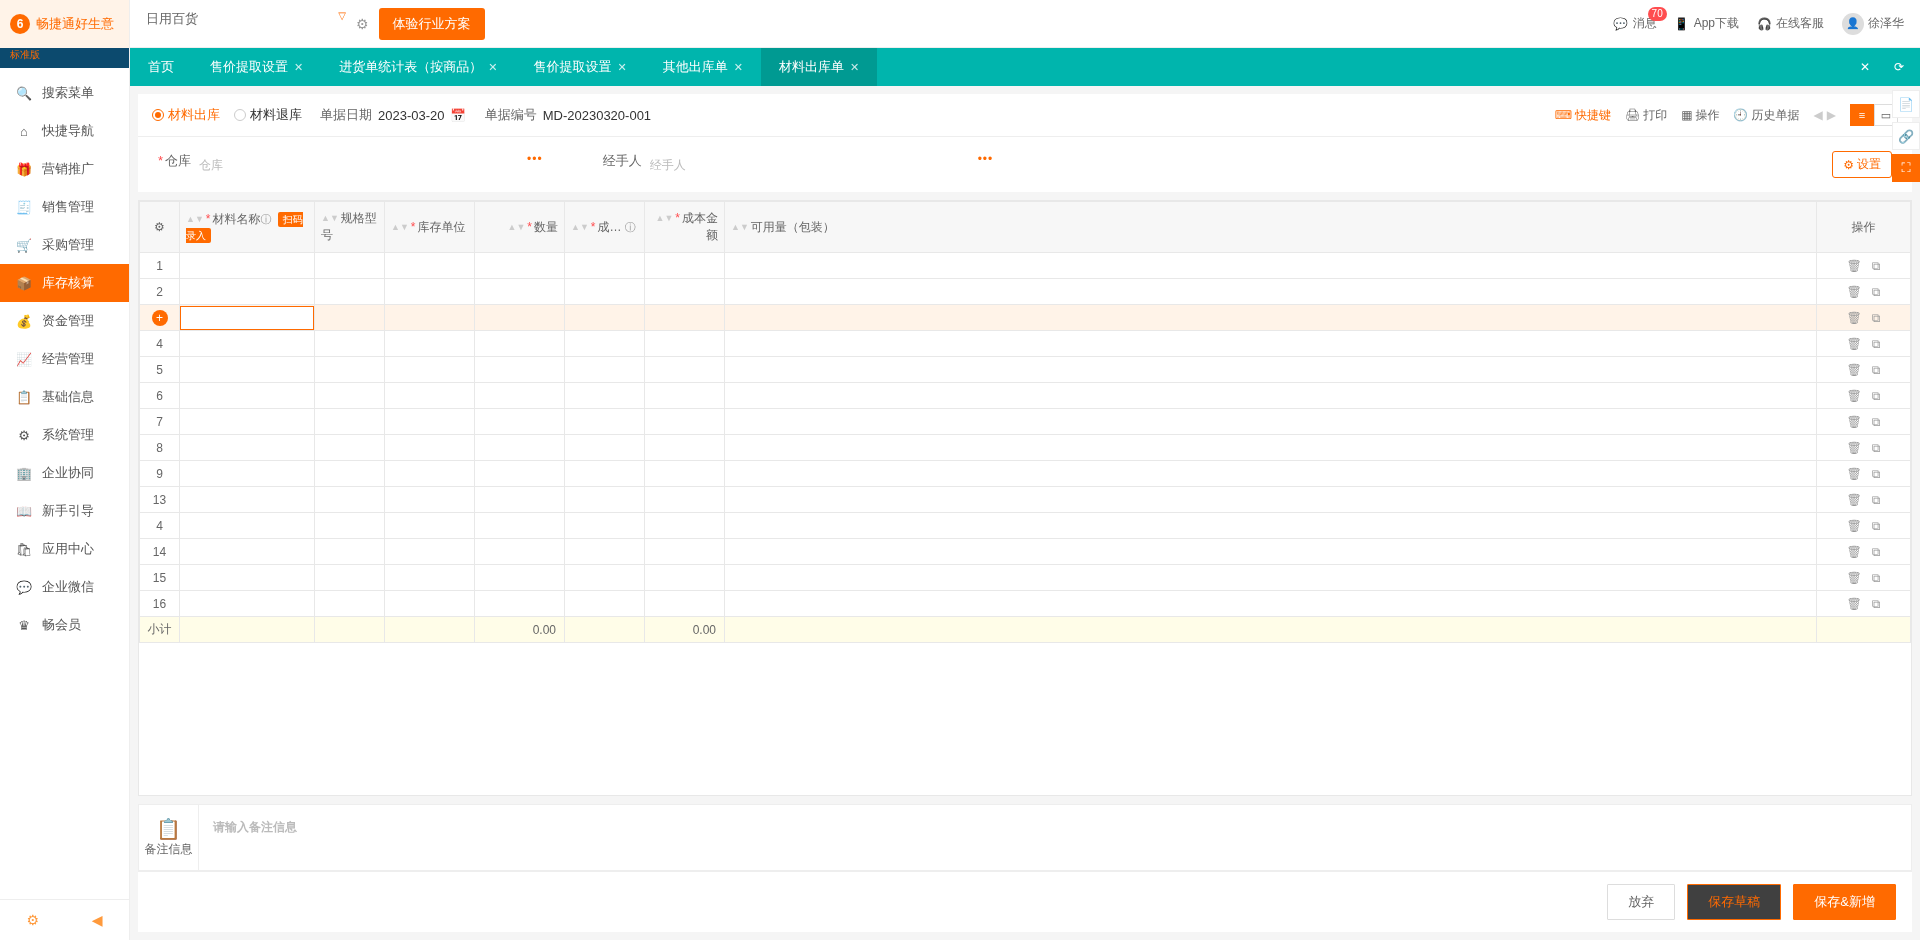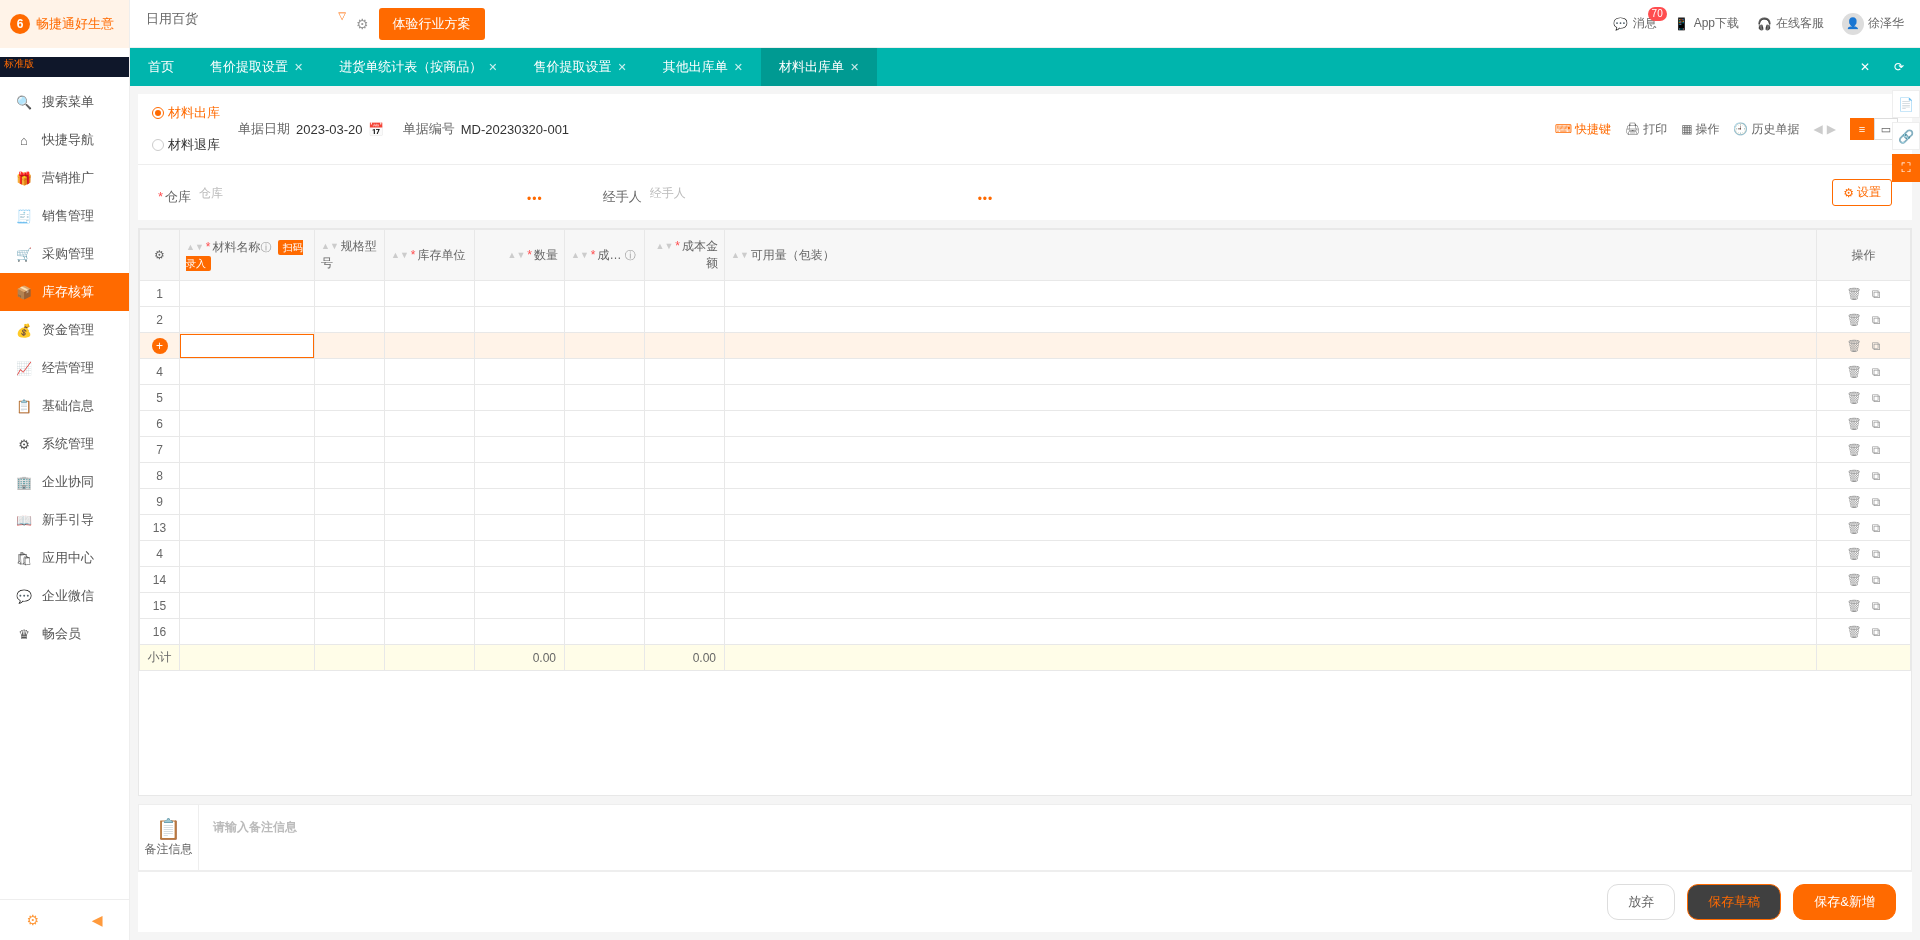--- a/index.html
+++ b/index.html
@@ -4,21 +4,21 @@
 <style>
 * { margin:0; padding:0; box-sizing:border-box; font-family:"Microsoft YaHei",Arial,sans-serif; }
 body { font-size:12px; color:#333; background:#fff; overflow:hidden; }
 .app { display:flex; height:940px; width:1920px; }
 
 
 .sidebar { width:130px; background:#fff; border-right:1px solid #eee; display:flex; flex-direction:column; }
 .logo-area { height:48px; background:#fff3e8; display:flex; align-items:center; padding:0 10px; gap:6px; }
 .logo-icon { width:20px; height:20px; background:#ff6a00; border-radius:50%; display:flex; align-items:center; justify-content:center; color:#fff; font-weight:bold; font-size:12px; }
 .logo-text { color:#ff6a00; font-size:13px; font-weight:500; }
-.logo-sub { color:#ff6a00; font-size:10px; padding:0 4px 6px; background:#0f172a;margin-top:9px; }
+.logo-sub { color:#ff6a00; font-size:10px; padding:0 10px 6px; background:#0c4a6e; }
 .nav { flex:1; padding-top:6px; }
 .nav-item { display:flex; align-items:center; gap:10px; padding:10px 16px; cursor:pointer; color:#555; font-size:13px; }
 .nav-item.active { background:#ff6a00; color:#fff; }
 .nav-icon { width:16px; height:16px; display:inline-flex; align-items:center; justify-content:center; }
 .sidebar-footer { display:flex; justify-content:space-around; padding:12px 0; border-top:1px solid #eee; color:#ff9a3c; }
 .sidebar-footer span { cursor:pointer; font-size:14px; }
 
 
 .main { flex:1; display:flex; flex-direction:column; position:relative; }
 
@@ -37,40 +37,40 @@
 .tabs { height:38px; background:#00b5ad; display:flex; align-items:center; color:#fff; }
 .tab { padding:0 18px; height:38px; display:flex; align-items:center; gap:6px; cursor:pointer; font-size:13px; }
 .tab.active { background:#009a92; }
 .tab-close { font-size:11px; opacity:.8; }
 .tabs-right { margin-left:auto; display:flex; align-items:center; padding-right:8px; gap:8px; }
 .tabs-right span { cursor:pointer; padding:4px 8px; }
 
 
 .form-wrap { flex:1; background:#f5f5f5; padding:8px; display:flex; flex-direction:column; overflow:hidden; }
 .form-head { background:#fff; padding:10px 14px; display:flex; align-items:center; gap:18px; border-bottom:1px solid #eee; }
-.radio-grp { display:flex; gap:14px;flex-direction:column; }
+.radio-grp { display:flex; gap:14px; }
 .radio { display:flex; align-items:center; gap:4px; cursor:pointer; font-size:13px; }
 .radio .dot { width:12px; height:12px; border:1px solid #ccc; border-radius:50%; display:inline-flex; align-items:center; justify-content:center; }
 .radio.on .dot { border-color:#ff6a00; }
 .radio.on .dot::after { content:""; width:6px; height:6px; background:#ff6a00; border-radius:50%; }
 .radio.on { color:#ff6a00; }
 .meta { display:flex; align-items:center; gap:6px; font-size:13px; color:#666; }
 .meta .val { color:#333; }
 .cal-icon { color:#ff6a00; }
 .head-right { margin-left:auto; display:flex; align-items:center; gap:14px; color:#666; }
 .hr-item { display:flex; align-items:center; gap:3px; cursor:pointer; font-size:12px; }
 .hr-item.orange { color:#ff6a00; }
 .view-toggle { display:flex; }
 .view-btn { width:24px; height:22px; border:1px solid #ddd; display:flex; align-items:center; justify-content:center; cursor:pointer; font-size:11px; }
 .view-btn.active { background:#ff6a00; color:#fff; border-color:#ff6a00; }
 .nav-arrows { display:flex; gap:4px; color:#ccc; }
 
 
 .filter-row { background:#fff; padding:14px 20px; display:flex; gap:60px; align-items:center; }
-.fld { display:flex; align-items:flex-end; gap:8px; }
+.fld { display:flex; align-items:flex-start; gap:8px; }
 .fld-label { font-size:13px; color:#666; }
 .req { color:#ff4d4f; margin-right:2px; }
 .fld-input { width:320px; height:26px; border:none; font-size:12px; color:#333; }
 .fld-input::placeholder { color:#bbb; }
 .dots { color:#ff6a00; letter-spacing:1px; cursor:pointer; }
 .set-btn { margin-left:auto; border:1px solid #ff6a00; color:#ff6a00; background:#fff; padding:4px 10px; border-radius:3px; cursor:pointer; font-size:12px; display:flex; align-items:center; gap:3px; }
 
 
 .tbl-wrap { flex:1; background:#fff; border:1px solid #e8e8e8; margin-top:8px; display:flex; flex-direction:column; overflow:hidden; }
 .tbl { width:100%; border-collapse:collapse; }
@@ -100,21 +100,21 @@
 
 
 .remark { background:#fff; margin-top:8px; display:flex; border:1px solid #eee; }
 .remark-tab { width:60px; padding:12px 0; text-align:center; font-size:12px; color:#666; border-right:1px solid #eee; }
 .remark-icon { color:#00b5ad; font-size:20px; }
 .remark textarea { flex:1; border:none; padding:14px; font-size:12px; resize:none; height:58px;font-weight:bold; }
 .remark textarea::placeholder { color:#bbb; }
 
 
 .footer { background:#fff; padding:12px 16px; display:flex; justify-content:flex-end; gap:12px; border-top:1px solid #eee; }
-.btn { padding:8px 20px; border-radius:11px; font-size:13px; cursor:pointer; }
+.btn { padding:8px 20px; border-radius:1px; font-size:13px; cursor:pointer; }
 .btn-default { background:#fff; border:1px solid #ddd; color:#666; }
 .btn-outline { background:#404040; border:1px solid #ff6a00; color:#ff6a00; }
 .btn-primary { background:#ff6a00; border:1px solid #ff6a00; color:#fff; }
 
 
 .right-gutter { position:absolute; right:0; top:90px; display:flex; flex-direction:column; gap:4px; }
 .gutter-btn { width:28px; height:28px; background:#fff; border:1px solid #eee; display:flex; align-items:center; justify-content:center; color:#999; cursor:pointer; font-size:13px; }
 .gutter-btn.active { background:#ff6a00; color:#fff; border-color:#ff6a00; }
 </style>
 </head>

